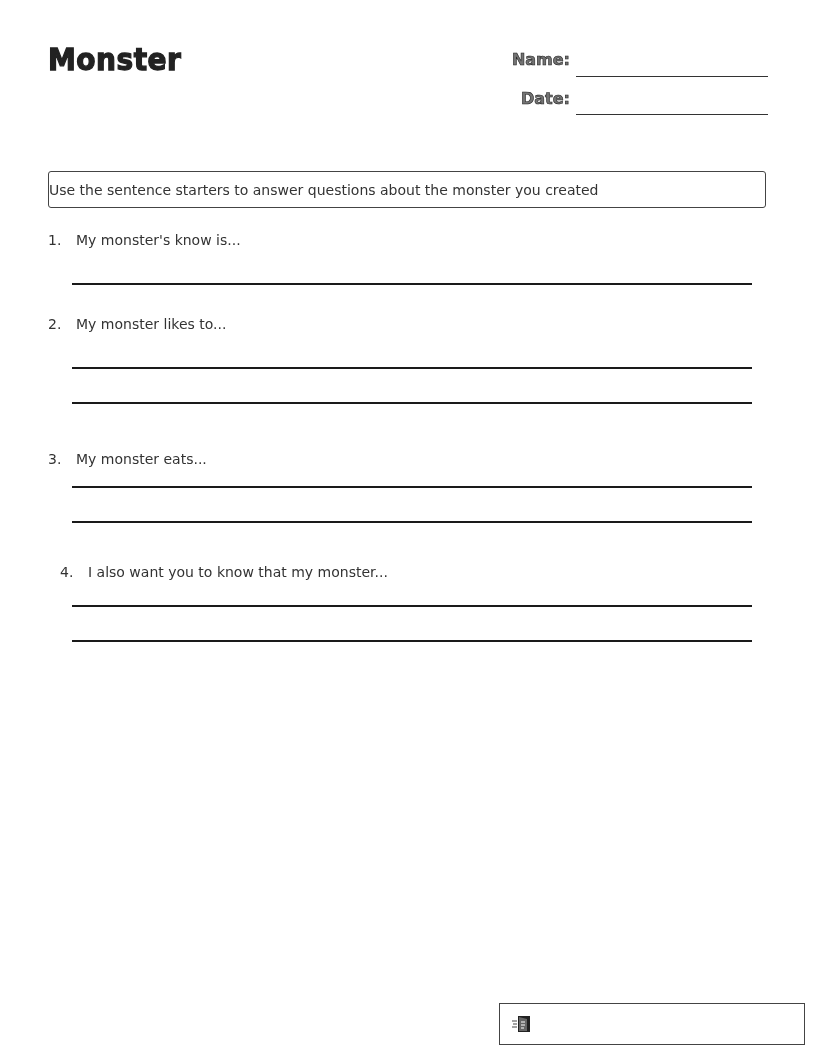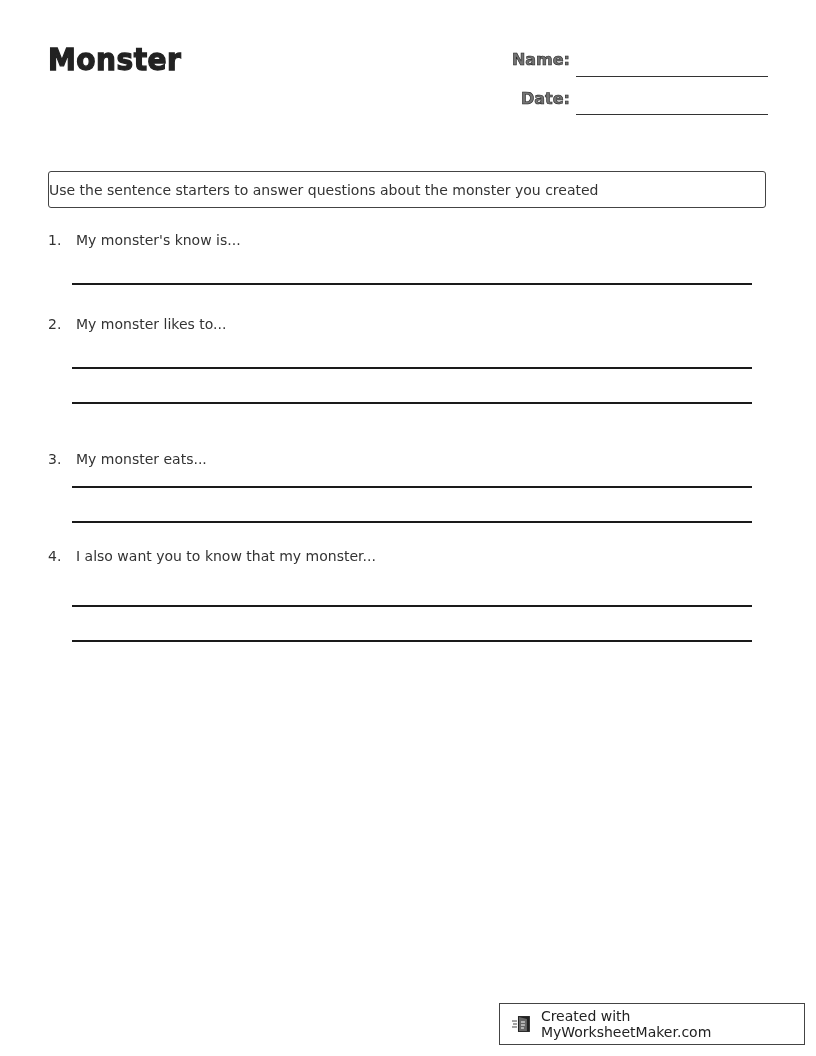--- a/index.html
+++ b/index.html
@@ -45,29 +45,28 @@
 </div>
 <div class="ans-line" style="top:367px;"></div>
 <div class="ans-line" style="top:402px;"></div>
 
 <div class="q" style="top:451px;">
   <span class="num">3.</span><span>My monster eats...</span>
 </div>
 <div class="ans-line" style="top:486px;"></div>
 <div class="ans-line" style="top:521px;"></div>
 
-<div class="q" style="top:548px;">
+<div class="q" style="top:564px;margin-left:12px;">
   <span class="num">4.</span><span>I also want you to know that my monster...</span>
 </div>
 <div class="ans-line" style="top:605px;"></div>
 <div class="ans-line" style="top:640px;"></div>
 
 <div class="footer">
   <svg class="icon" viewBox="0 0 22 22">
     <line x1="1" y1="8" x2="6" y2="8" stroke="#666" stroke-width="1.2"></line>
     <line x1="2" y1="11" x2="6" y2="11" stroke="#666" stroke-width="1.2"></line>
     <line x1="1" y1="14" x2="6" y2="14" stroke="#666" stroke-width="1.2"></line>
     <path d="M7 3 L19 3 L19 19 L7 19 Z" fill="#222"></path>
     <path d="M8 4 L16 6 L16 18 L8 18 Z" fill="#666"></path>
     <path d="M10 9 L14 9 M10 12 L14 12 M10 15 L13 15" stroke="#fff" stroke-width="1.2"></path>
   </svg>
-  <span>Created with MyWorksheetMaker.com</span>
 </div>
 
 </body></html>

